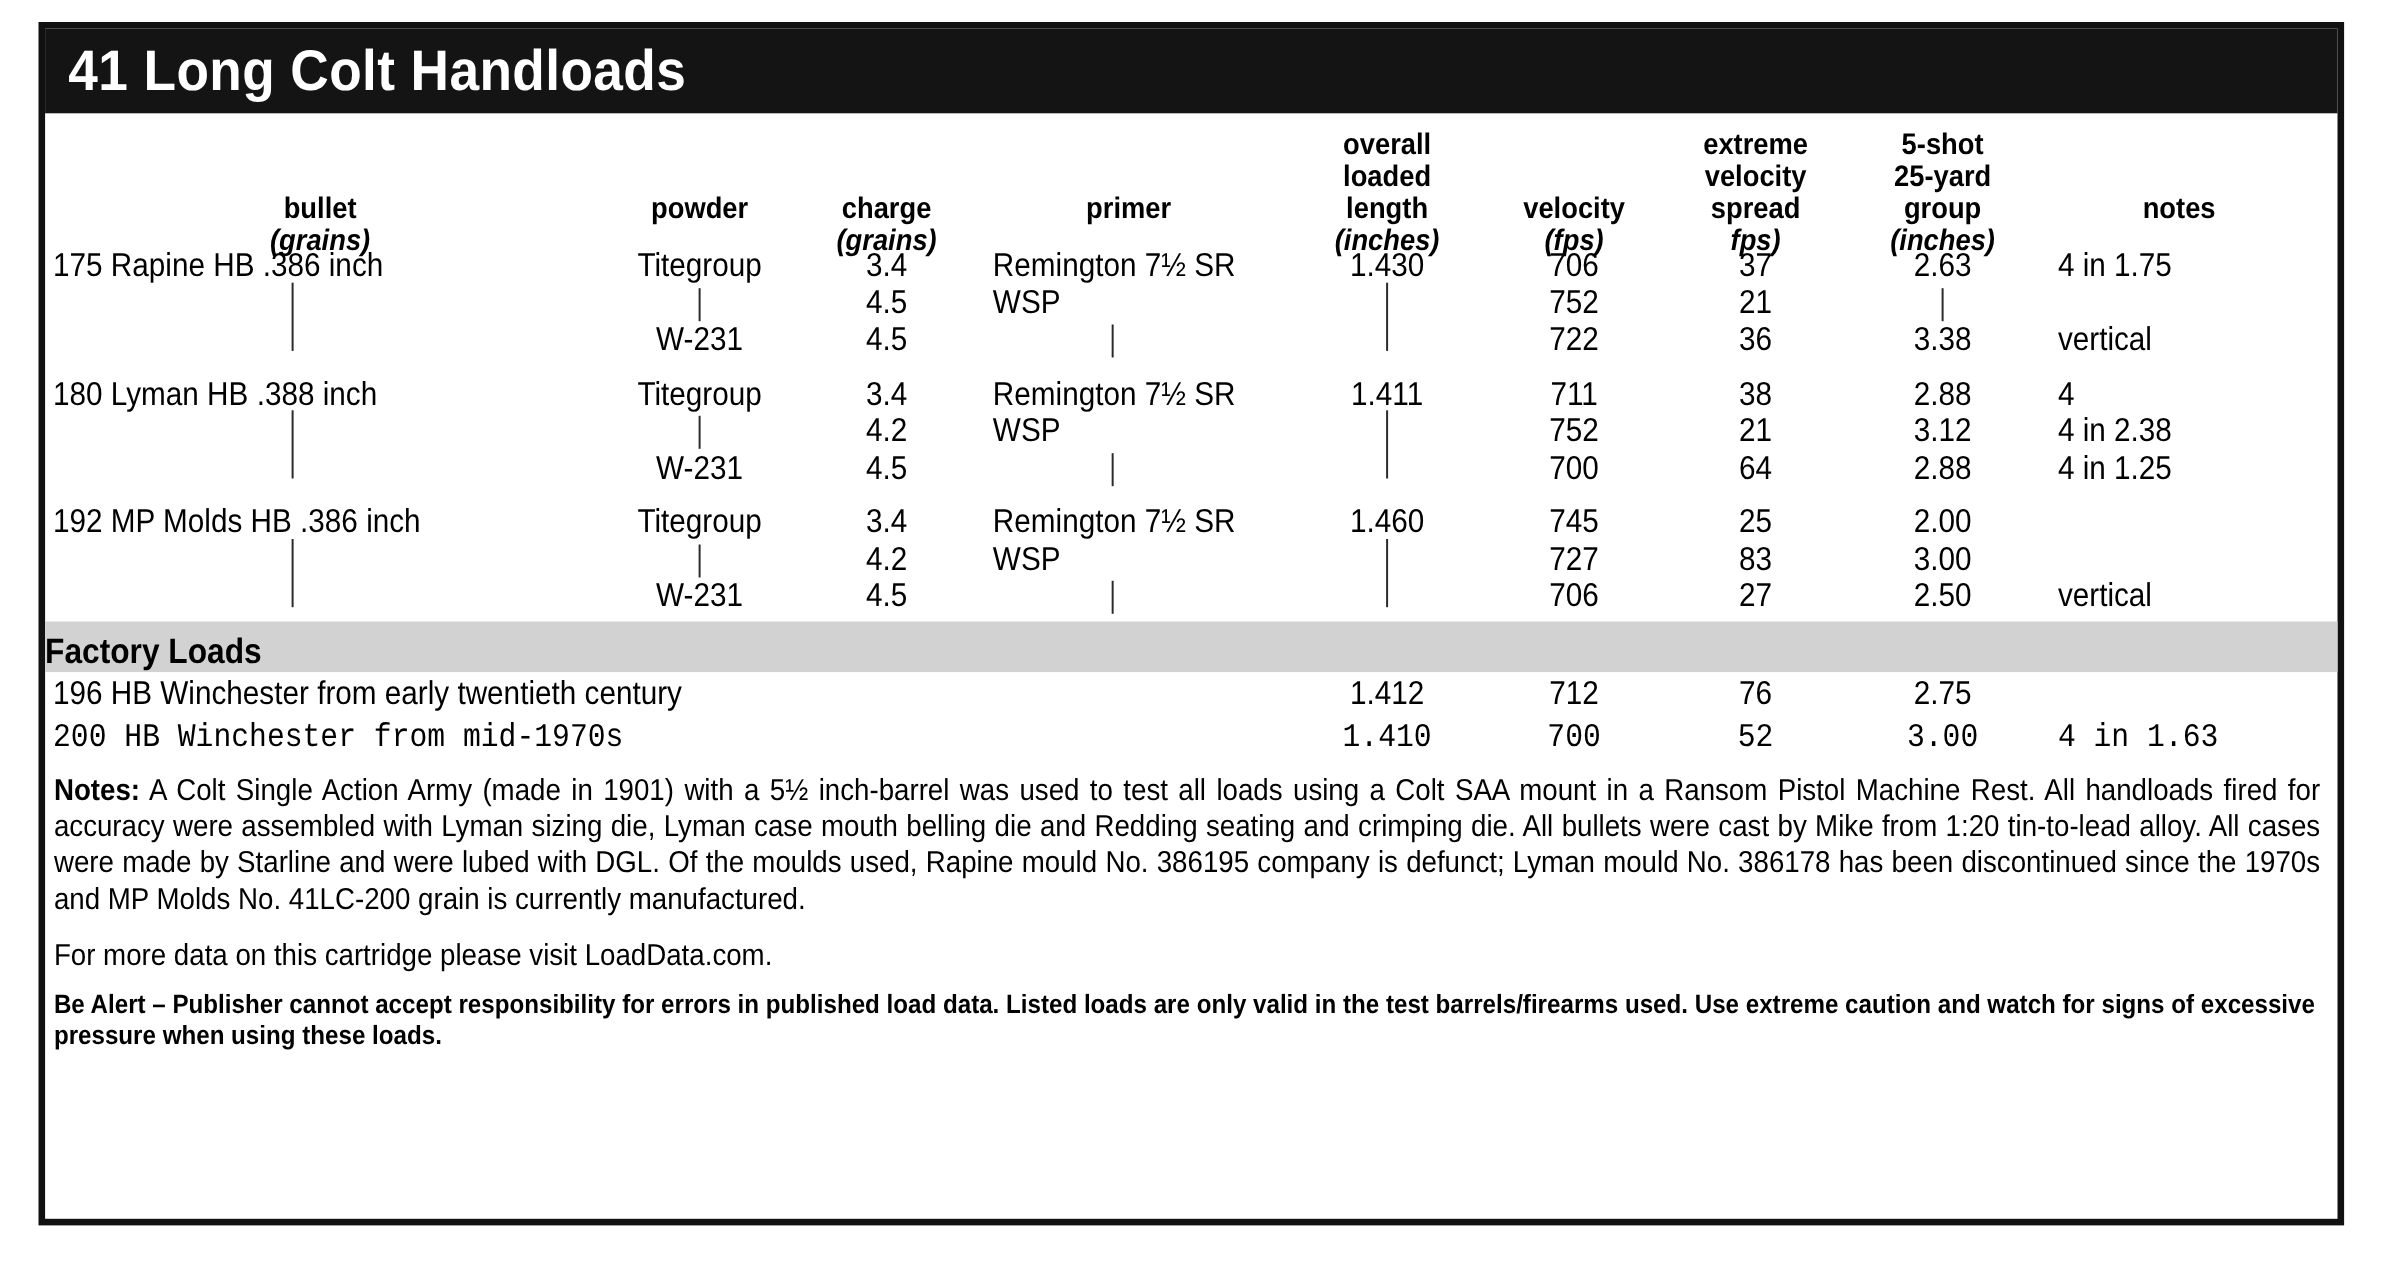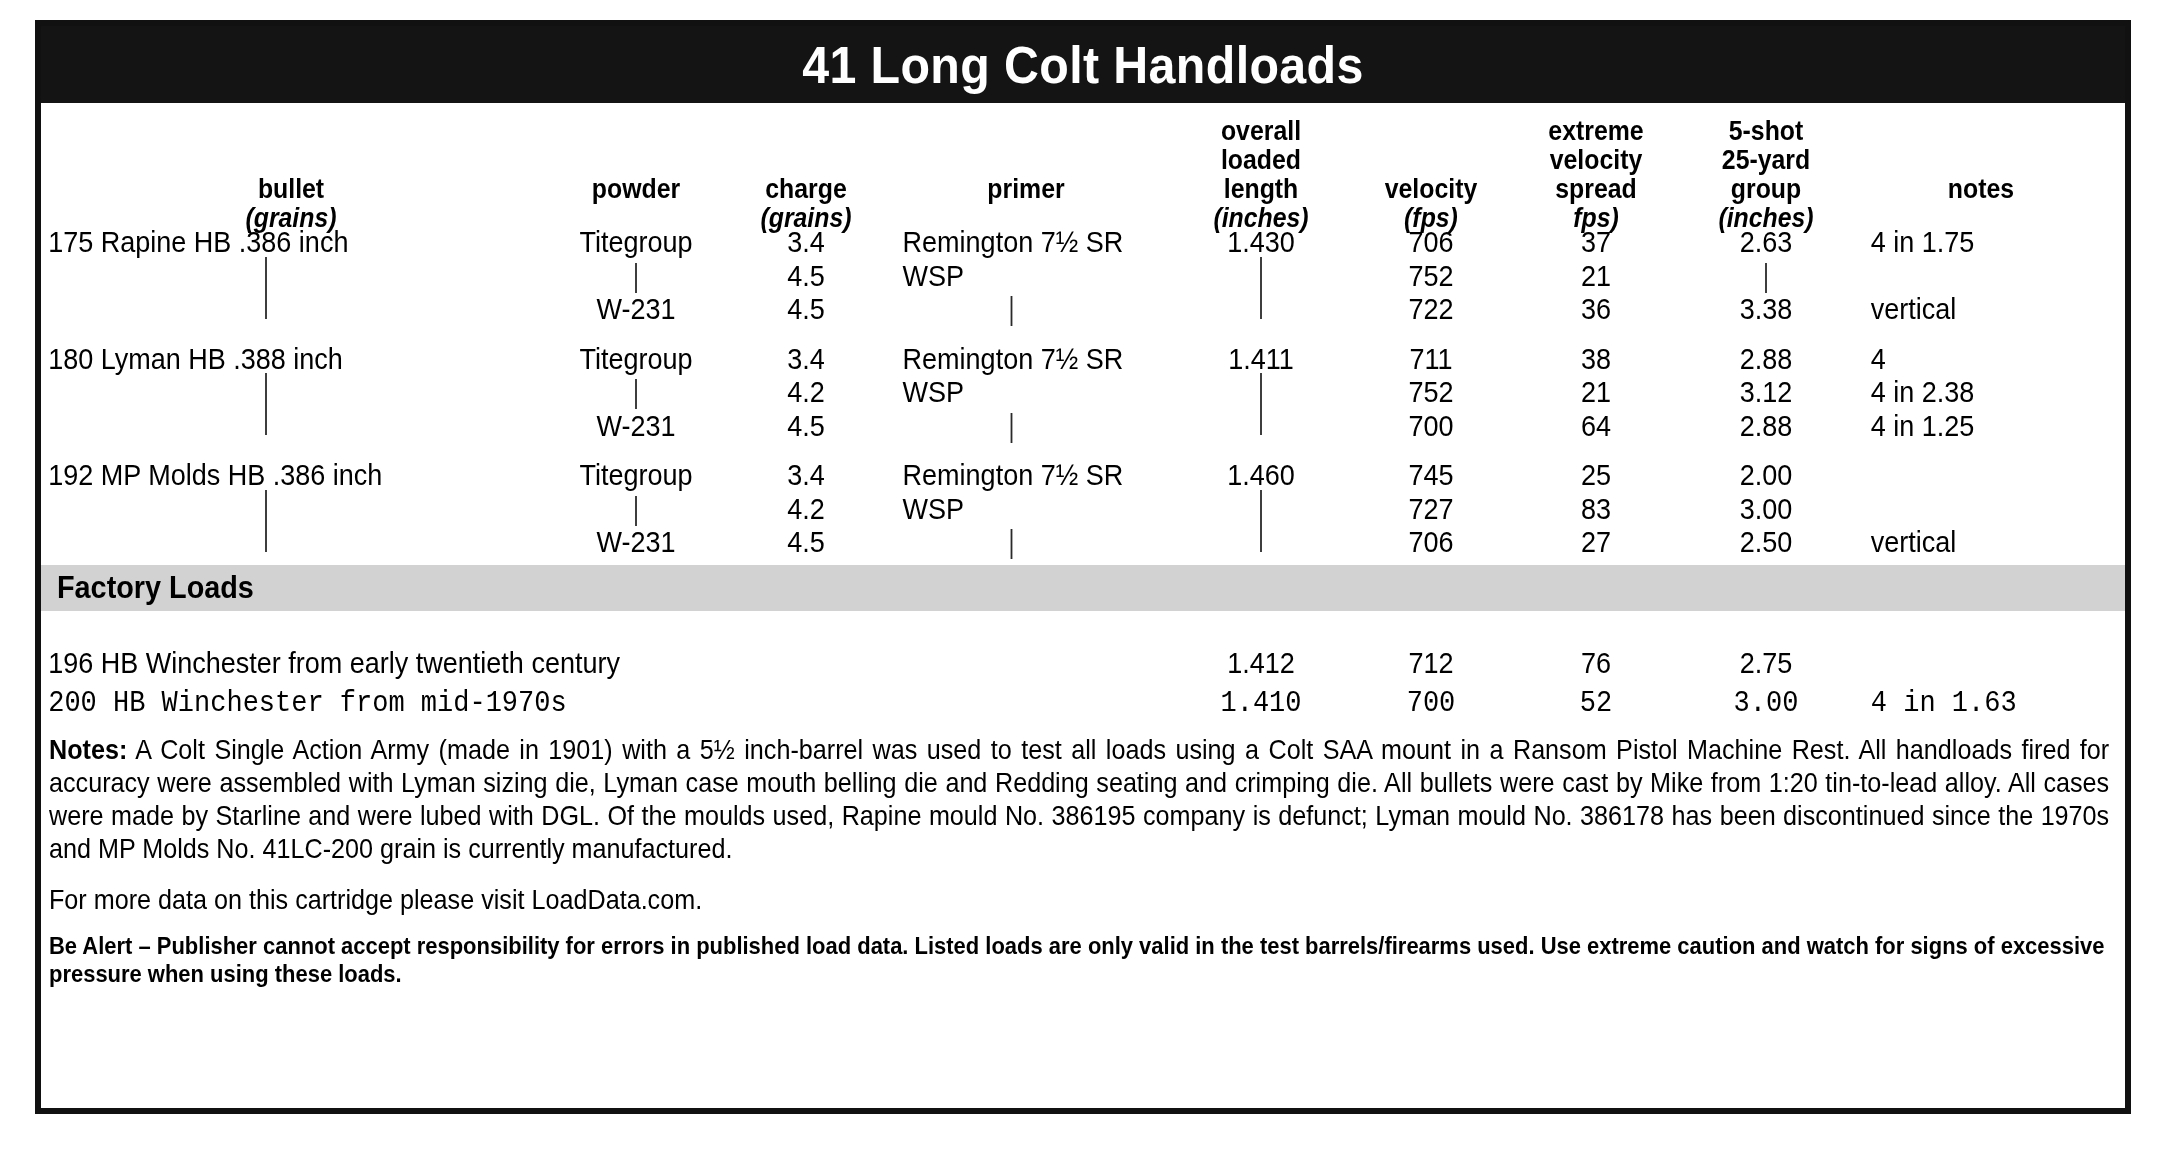--- a/index.html
+++ b/index.html
@@ -22,21 +22,21 @@
     box-sizing: border-box;
     background: #fff;
   }
 
   
   #title-bar {
     height: 77px;
     background: #141414;
     display: flex;
     align-items: center;
-    justify-content: center;
+    justify-content: flex-start;
   }
   #title-bar .title-text {
     color: #ffffff;
     font-size: 52px;
     font-weight: bold;
     letter-spacing: 0.4px;
     transform: scaleX(0.93);
     font-family: "Liberation Sans", "DejaVu Sans", sans-serif;
   }
 
@@ -100,22 +100,22 @@
   .ditto.d-tall   { height: 62px; margin-top: -2px;}
   .ditto.d-mid    { height: 30px; }
 
   .cell.dittocell { line-height: 33.5px; }
 
   
   #factory-band {
     background: #d2d2d2;
     height: 46px;
     display: flex;
-    align-items: center;
-    padding-left: 16px;
+    align-items: flex-end;
+    padding-left: 0;
     margin-top: 6px;
   }
   #factory-band .label {
     font-size: 32px;
     font-weight: bold;
     transform: scaleX(0.9);
     transform-origin: left center;
   }
 
   
@@ -298,21 +298,21 @@
         <div class="cell ">2.50</div>
         <div class="cell notes">vertical</div>
       </div>
     </div>
 
   <div id="factory-band">
     <span class="label">Factory Loads</span>
   </div>
 
   <div id="factory-rows">
-      <div class="grid data-row" style="height: 40px; margin-top: 32px;">
+      <div class="grid data-row" style="height: 40px;">
         <div class="cell l" style="line-height: 40px; grid-column: span 4;">196 HB Winchester from early twentieth century</div>
         <div class="cell " style="line-height: 40px;">1.412</div>
         <div class="cell " style="line-height: 40px;">712</div>
         <div class="cell " style="line-height: 40px;">76</div>
         <div class="cell " style="line-height: 40px;">2.75</div>
         <div class="cell notes" style="line-height: 40px;"></div>
       </div>
       <div class="grid data-row" style="height: 40px; font-family: Liberation Mono, monospace;">
         <div class="cell l" style="line-height: 40px; grid-column: span 4;">200 HB Winchester from mid-1970s</div>
         <div class="cell " style="line-height: 40px;">1.410</div>

